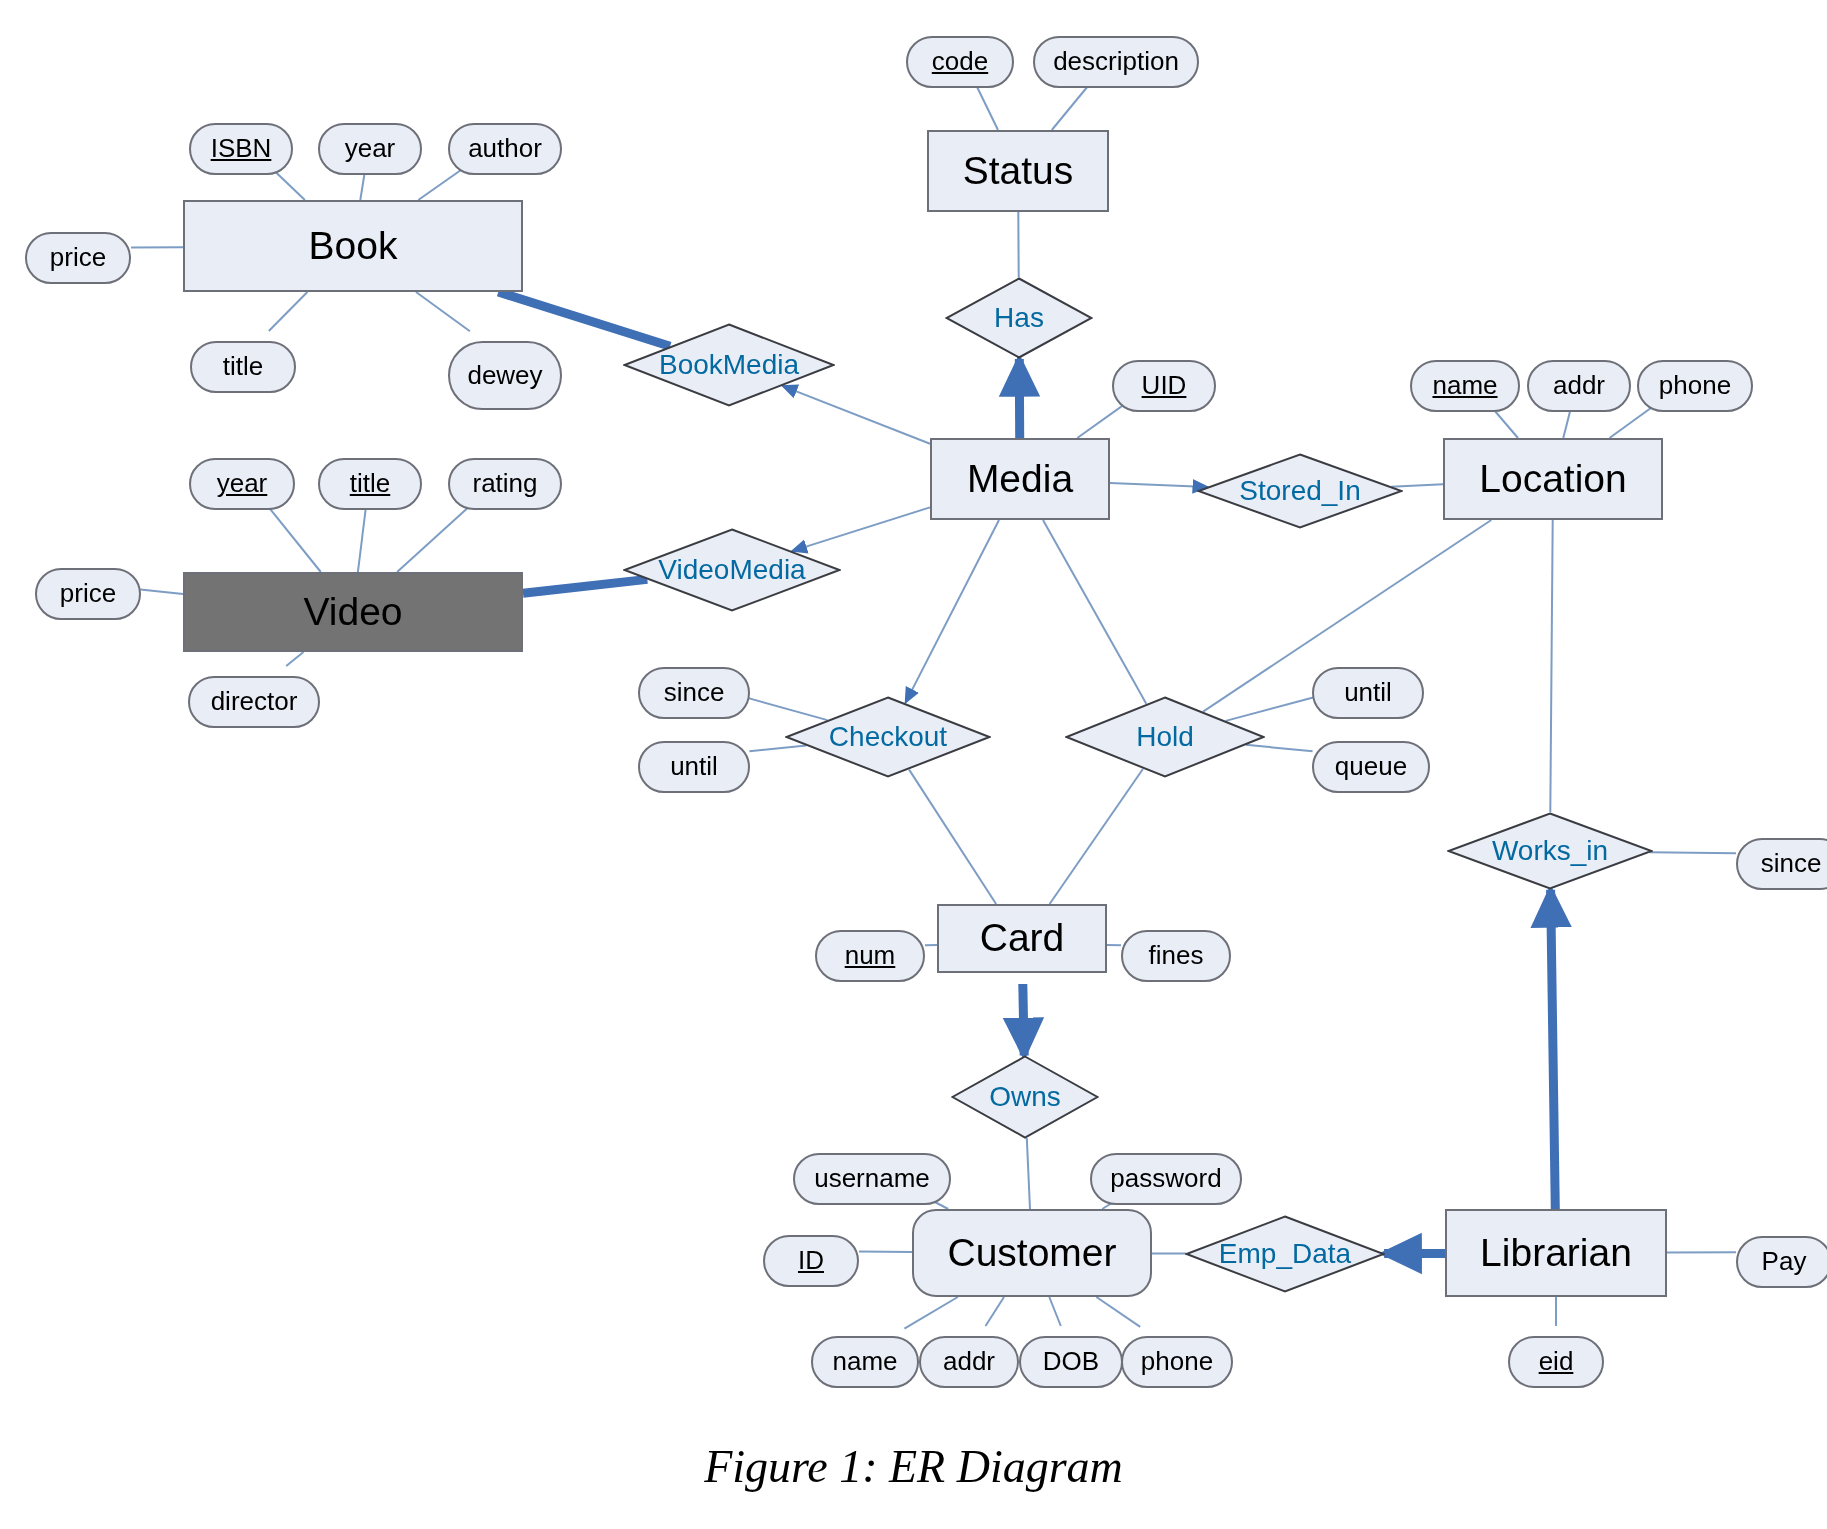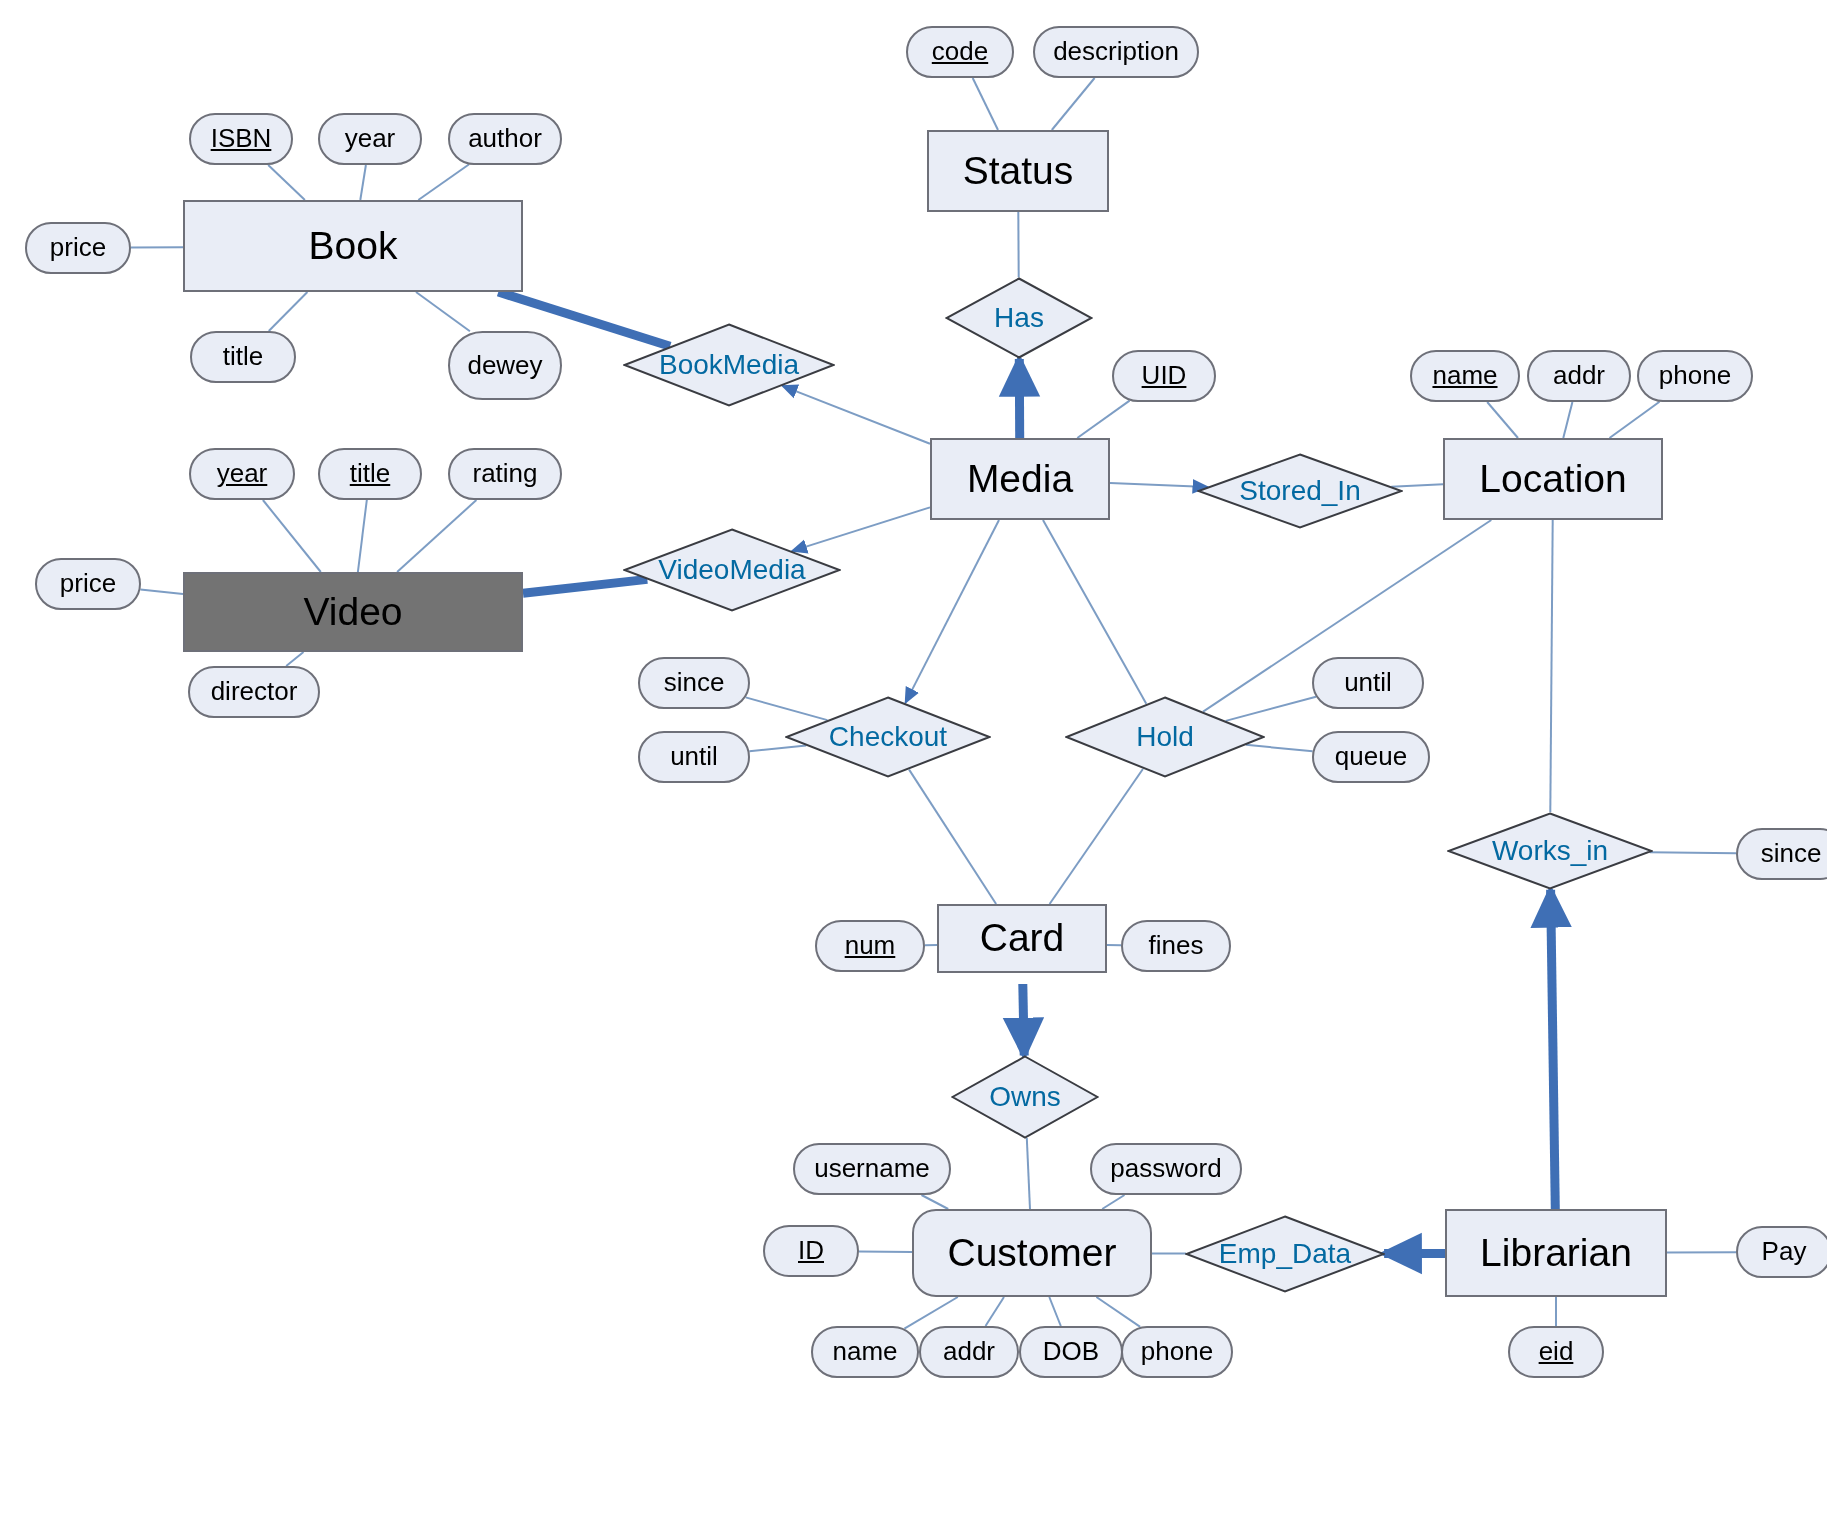--- a/index.html
+++ b/index.html
@@ -42,20 +42,21 @@
     font-size: 39px;
     z-index: 3;
   }
   
   .attr {
     background: #e9edf6;
     border: 2px solid #5b5d66;
     border-radius: 999px;
     font-size: 26px;
     z-index: 3;
+    margin-top: 10px;
   }
   .attr.key > span {
     text-decoration: underline;
     text-underline-offset: 2px;
   }
   
   .rel {
     z-index: 3;
   }
   .rel .dia {
@@ -333,14 +334,15 @@
         <span class="lbl">Emp_Data</span>
       </div>
       <div class="node rel" style="left: 1447px; top: 812px; width: 206px; height: 78px;">
         <svg class="dia" viewBox="0 0 206 78" preserveAspectRatio="none">
           <path d="M103,1.5 L204.5,39 L103,76.5 L1.5,39 Z" fill="#e9edf6" stroke="#3a3c42" stroke-width="2"></path>
         </svg>
         <span class="lbl">Works_in</span>
       </div>
     </div>
 
+  <div class="caption" style="left:0; top:1440px;">Figure 1: ER Diagram</div>
 
 </div>
 
 </body></html>

